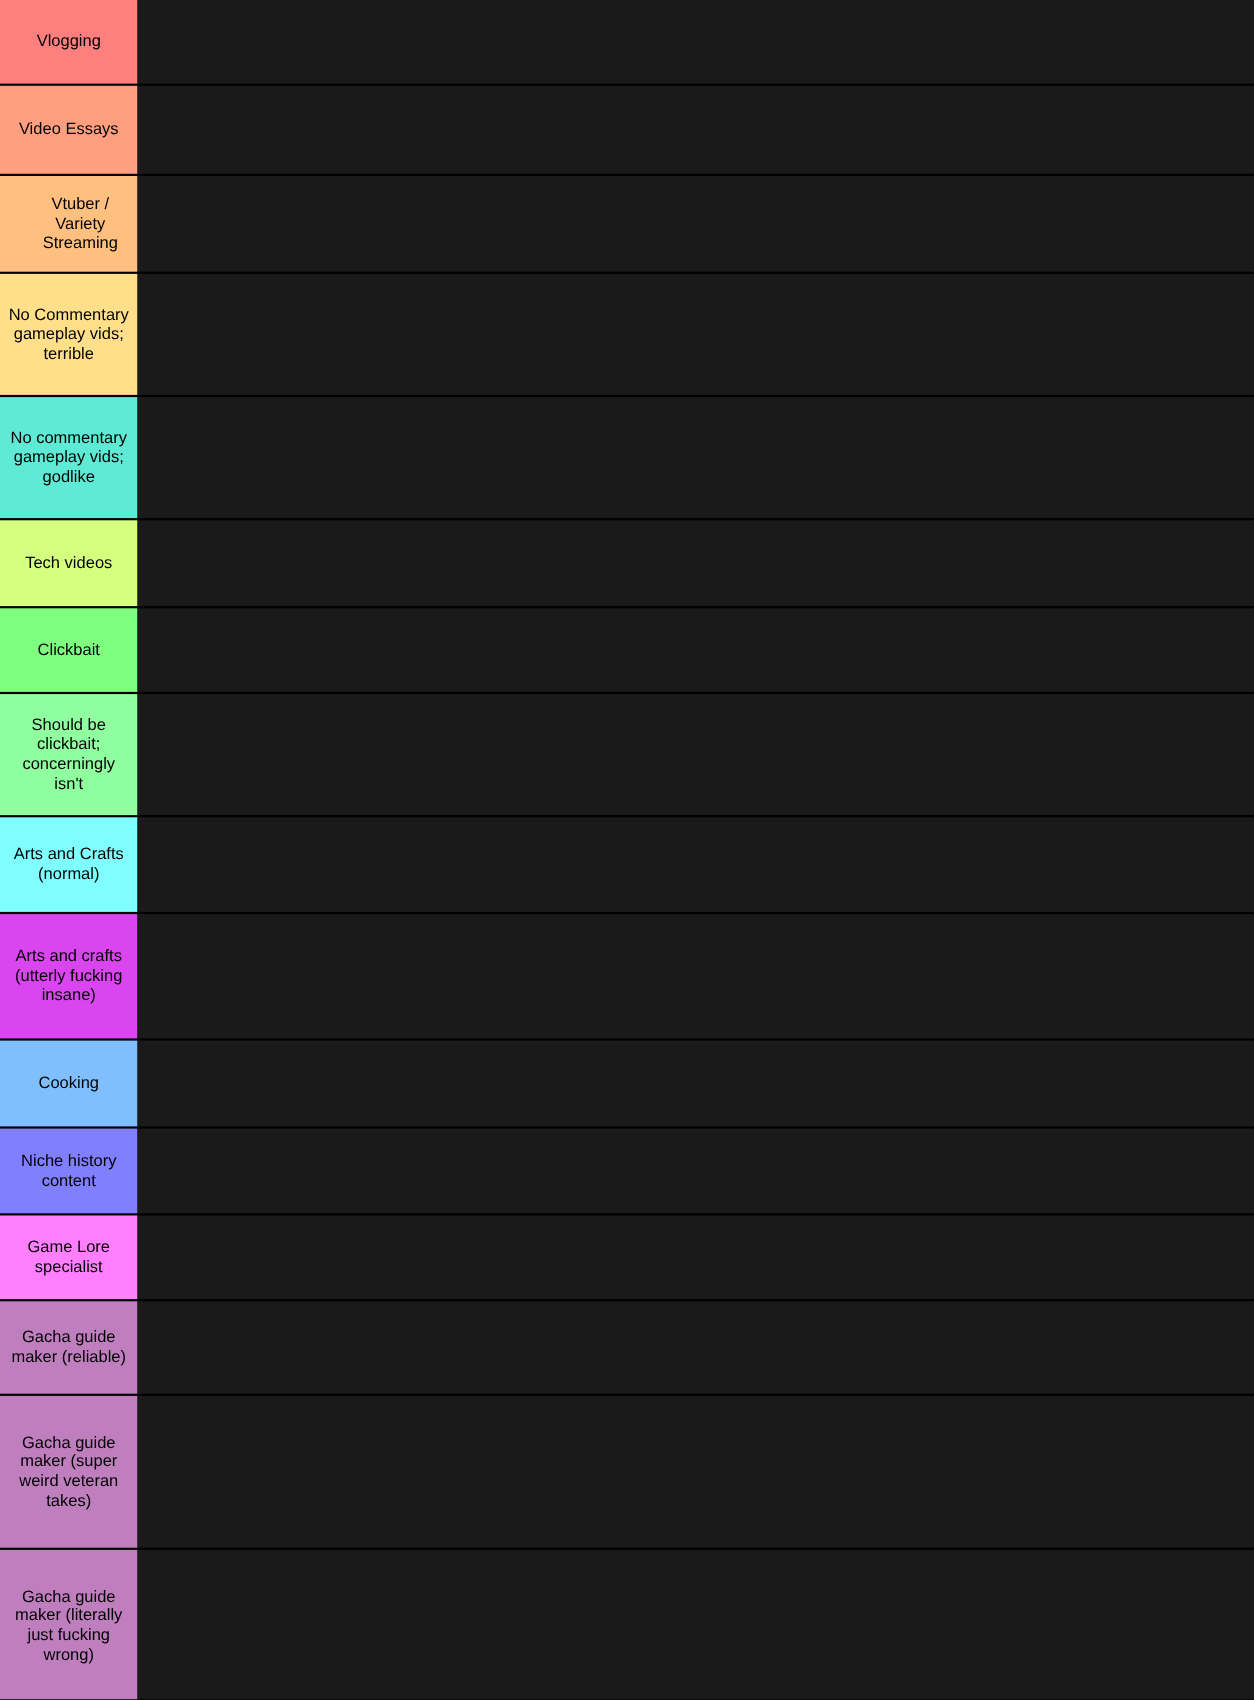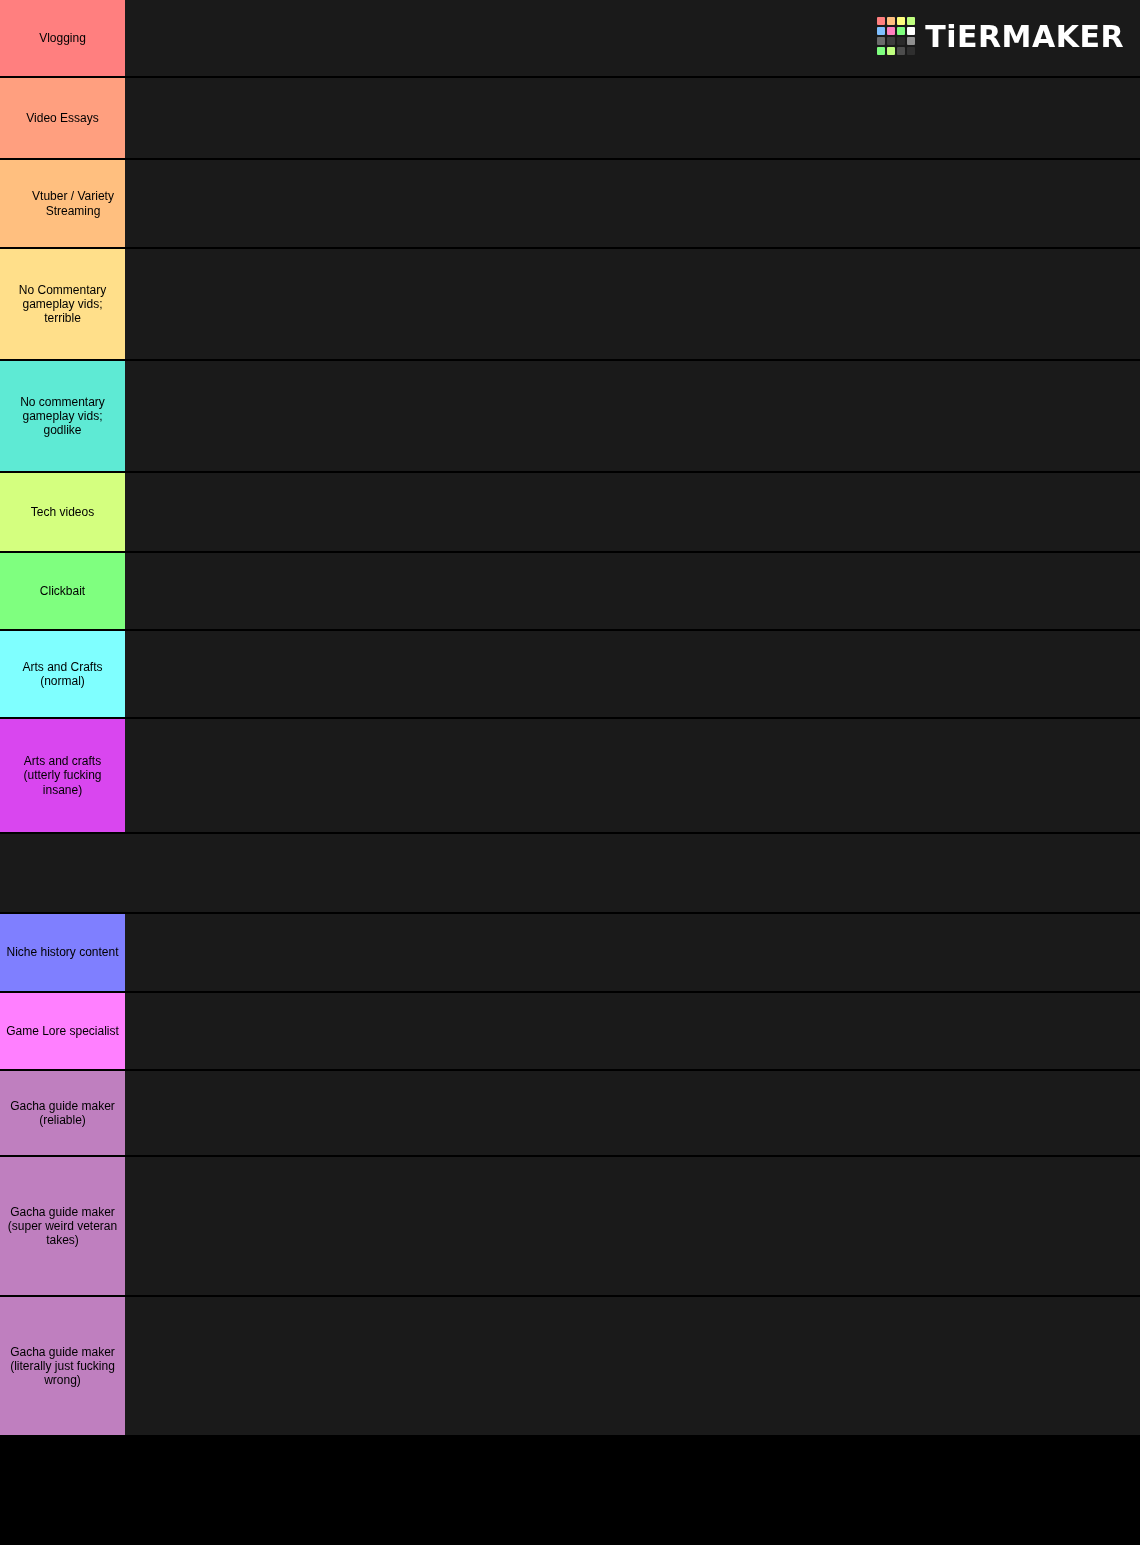--- a/index.html
+++ b/index.html
@@ -25,21 +25,21 @@
   .tier-label {
     width: 125px;
     min-width: 125px;
     flex: 0 0 125px;
     display: flex;
     align-items: center;
     justify-content: center;
     text-align: center;
     padding: 4px 6px;
     color: #000000;
-    font-size: 12px;
+    font-size: 15px;
     line-height: 1.17;
     word-wrap: break-word;
     overflow-wrap: break-word;
   }
   .tier-drop {
     flex: 1 1 auto;
     background: #1a1a1a;
     min-height: 100%;
     display: flex;
     align-items: center;
@@ -96,29 +96,34 @@
         <div class="tier-drop" style="background: rgb(26, 26, 26);"></div>
       </div>
       <div class="tier-row" style="height: 80px;">
         <div class="tier-label" style="background: rgb(212, 255, 127);">Tech videos</div>
         <div class="tier-drop" style="background: rgb(26, 26, 26);"></div>
       </div>
       <div class="tier-row" style="height: 78px;">
         <div class="tier-label" style="background: rgb(127, 255, 127);">Clickbait</div>
         <div class="tier-drop" style="background: rgb(26, 26, 26);"></div>
       </div>
+      <div class="tier-row" style="height: 112px;">
+        <div class="tier-label" style="background: rgb(143, 255, 159);">Should be clickbait; concerningly isn't</div>
+        <div class="tier-drop" style="background: rgb(26, 26, 26);"></div>
+      </div>
       <div class="tier-row" style="height: 88px;">
         <div class="tier-label" style="background: rgb(127, 255, 255);">Arts and Crafts (normal)</div>
         <div class="tier-drop" style="background: rgb(26, 26, 26);"></div>
       </div>
       <div class="tier-row" style="height: 115px;">
         <div class="tier-label" style="background: #d946ef;">Arts and crafts (utterly fucking insane)</div>
         <div class="tier-drop" style="background: rgb(26, 26, 26);"></div>
       </div>
       <div class="tier-row" style="height: 80px;">
+        <div class="tier-label" style="background: rgb(127, 191, 255);">Cooking</div>
         <div class="tier-drop" style="background: rgb(26, 26, 26);"></div>
       </div>
       <div class="tier-row" style="height: 79px;">
         <div class="tier-label" style="background: rgb(127, 127, 255);">Niche history content</div>
         <div class="tier-drop" style="background: rgb(26, 26, 26);"></div>
       </div>
       <div class="tier-row" style="height: 78px;">
         <div class="tier-label" style="background: rgb(255, 127, 255);">Game Lore specialist</div>
         <div class="tier-drop" style="background: rgb(26, 26, 26);"></div>
       </div>
@@ -129,34 +134,13 @@
       <div class="tier-row" style="height: 140px;">
         <div class="tier-label" style="background: rgb(191, 127, 191);">Gacha guide maker (super weird veteran takes)</div>
         <div class="tier-drop" style="background: rgb(26, 26, 26);"></div>
       </div>
       <div class="tier-row" style="height: 140px;">
         <div class="tier-label" style="background: rgb(191, 127, 191);">Gacha guide maker (literally just fucking wrong)</div>
         <div class="tier-drop" style="background: rgb(26, 26, 26);"></div>
       </div>
     </div>
 
-  <div class="logo-wrap">
-    <div class="logo-grid">
-        <i style="background: rgb(255, 127, 127);"></i>
-        <i style="background: rgb(255, 191, 127);"></i>
-        <i style="background: rgb(255, 255, 127);"></i>
-        <i style="background: rgb(191, 255, 127);"></i>
-        <i style="background: rgb(127, 191, 255);"></i>
-        <i style="background: rgb(255, 127, 191);"></i>
-        <i style="background: rgb(127, 255, 127);"></i>
-        <i style="background: rgb(255, 255, 255);"></i>
-        <i style="background: rgb(107, 107, 107);"></i>
-        <i style="background: rgb(61, 61, 61);"></i>
-        <i style="background: rgb(42, 42, 42);"></i>
-        <i style="background: rgb(143, 143, 143);"></i>
-        <i style="background: rgb(127, 255, 127);"></i>
-        <i style="background: rgb(191, 255, 127);"></i>
-        <i style="background: rgb(77, 77, 77);"></i>
-        <i style="background: rgb(47, 47, 47);"></i>
-      </div>
-    <div class="logo-text">TiERMAKER</div>
-  </div>
 </div>
 
 </body></html>

